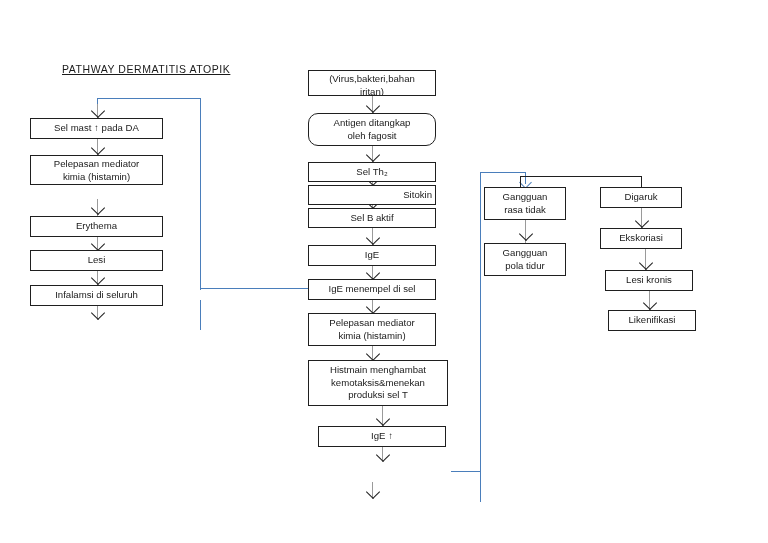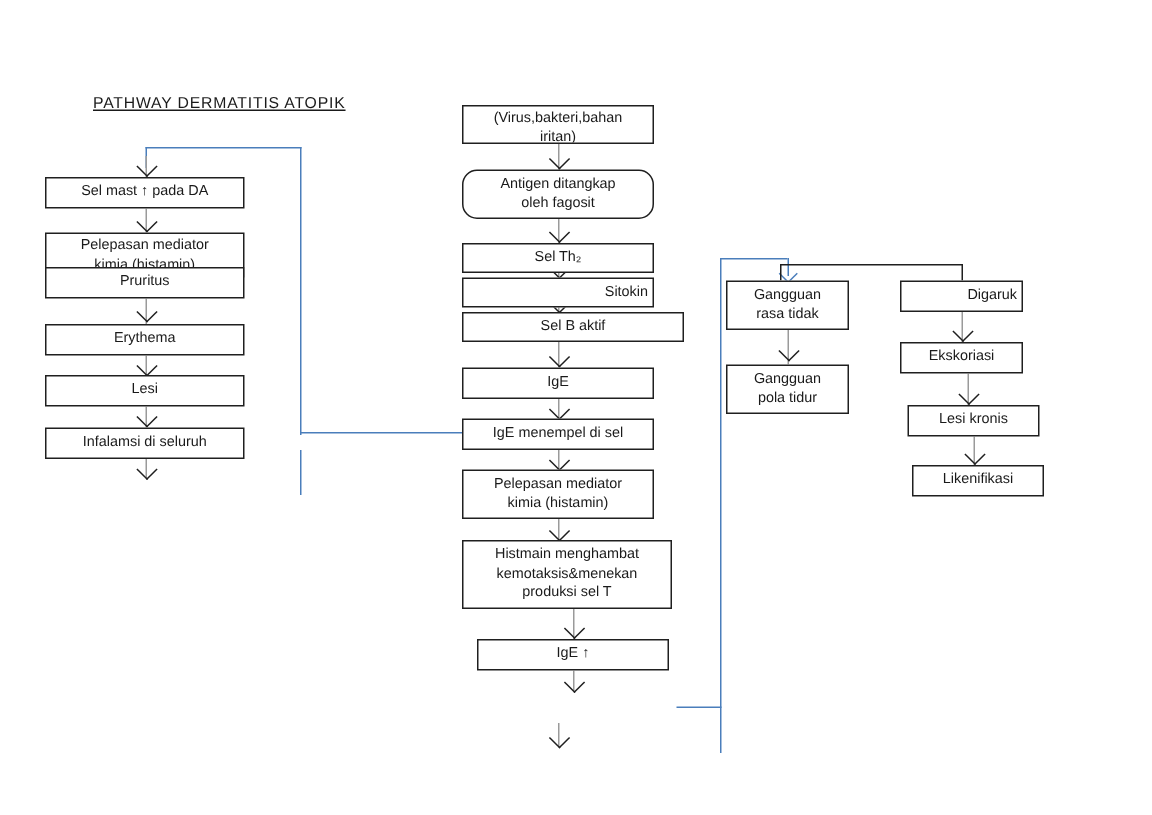--- a/index.html
+++ b/index.html
@@ -201,23 +201,20 @@
     <div class="head" style="top:7px;"></div>
   </div>
 
   <div class="node" style="left:30px; top:118px; width:133px; height:21px;">
     <span class="node-label">Sel mast ↑ pada DA</span>
   </div>
   <div class="node tight" style="left:30px; top:155px; width:133px; height:30px;">
     <span class="node-label">Pelepasan mediator
 kimia (histamin)</span>
   </div>
-  <div class="node" style="left:30px; top:178px; width:133px; height:21px;">
-    <span class="node-label">Pruritus</span>
-  </div>
   <div class="node" style="left:30px; top:216px; width:133px; height:21px;">
     <span class="node-label">Erythema</span>
   </div>
   <div class="node" style="left:30px; top:250px; width:133px; height:21px;">
     <span class="node-label">Lesi</span>
   </div>
   <div class="node" style="left:30px; top:285px; width:133px; height:21px;">
     <span class="node-label">Infalamsi di seluruh</span>
   </div>
 
@@ -228,21 +225,21 @@
   <div class="node" style="left:308px; top:113px; width:128px; height:33px;border-radius:10px;">
     <span class="node-label">Antigen ditangkap
 oleh fagosit</span>
   </div>
   <div class="node" style="left:308px; top:162px; width:128px; height:20px;">
     <span class="node-label">Sel Th₂</span>
   </div>
   <div class="node" style="left:308px; top:185px; width:128px; height:20px;text-align:right;">
     <span class="node-label">Sitokin</span>
   </div>
-  <div class="node" style="left:308px; top:208px; width:148px; height:20px;align-items:center;">
+  <div class="node" style="left:308px; top:208px; width:128px; height:20px;align-items:center;">
     <span class="node-label">Sel B aktif</span>
   </div>
   <div class="node" style="left:308px; top:245px; width:128px; height:21px;">
     <span class="node-label">IgE</span>
   </div>
   <div class="node" style="left:308px; top:279px; width:128px; height:21px;">
     <span class="node-label">IgE menempel di sel</span>
   </div>
   <div class="node" style="left:308px; top:313px; width:128px; height:33px;">
     <span class="node-label">Pelepasan mediator
@@ -259,21 +256,21 @@
 
   <div class="node" style="left:484px; top:187px; width:82px; height:33px;">
     <span class="node-label">Gangguan
 rasa tidak</span>
   </div>
   <div class="node" style="left:484px; top:243px; width:82px; height:33px;">
     <span class="node-label">Gangguan
 pola tidur</span>
   </div>
 
-  <div class="node" style="left:600px; top:187px; width:82px; height:21px;text-align:right;">
+  <div class="node" style="left:600px; top:187px; width:82px; height:21px;">
     <span class="node-label">Digaruk</span>
   </div>
   <div class="node" style="left:600px; top:228px; width:82px; height:21px;">
     <span class="node-label">Ekskoriasi</span>
   </div>
   <div class="node" style="left:605px; top:270px; width:88px; height:21px;">
     <span class="node-label">Lesi kronis</span>
   </div>
   <div class="node" style="left:608px; top:310px; width:88px; height:21px;">
     <span class="node-label">Likenifikasi</span>

